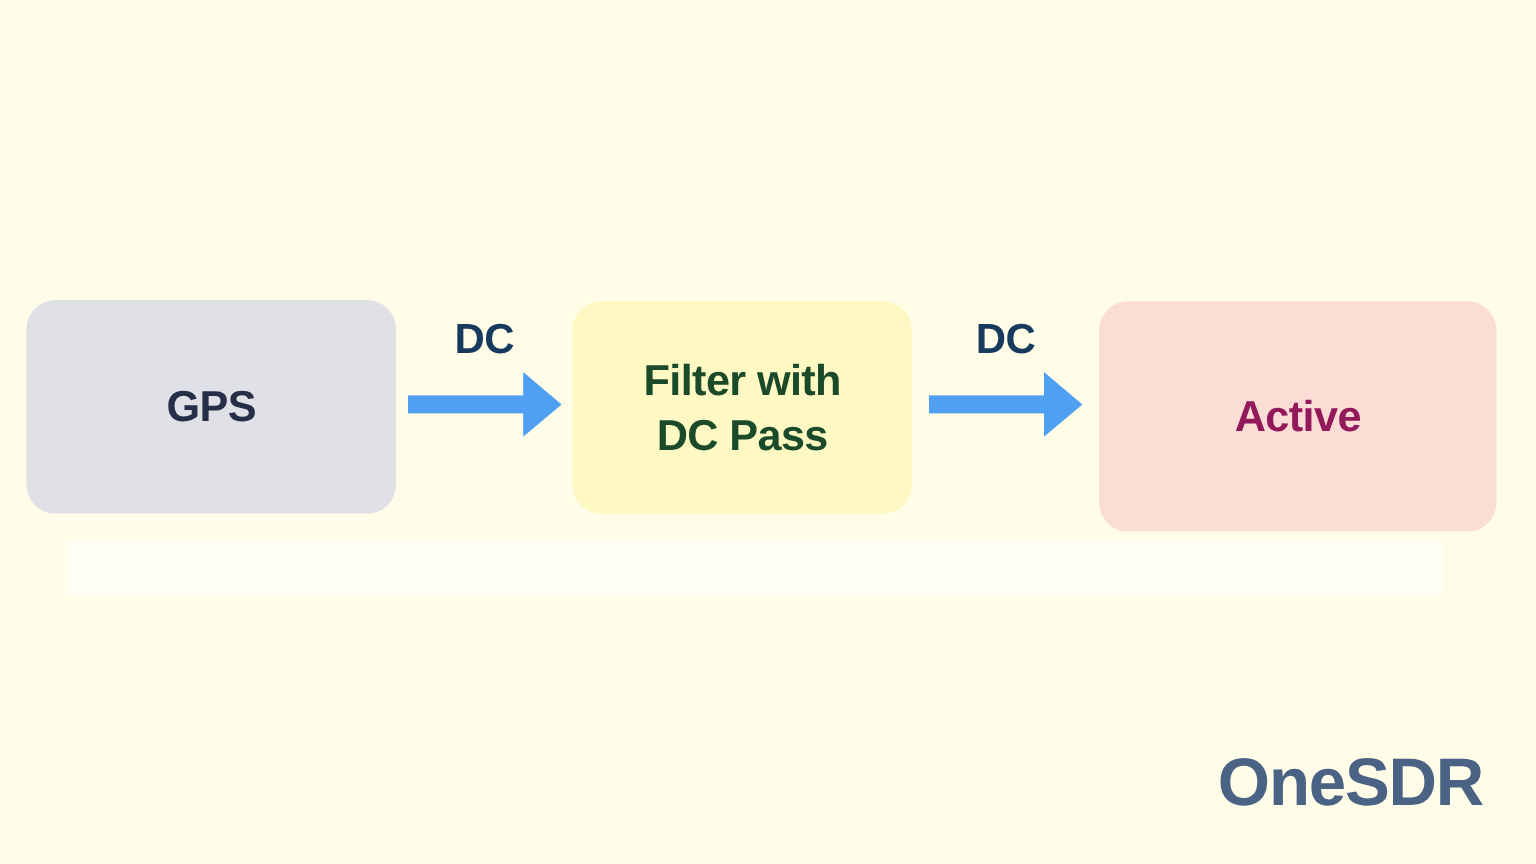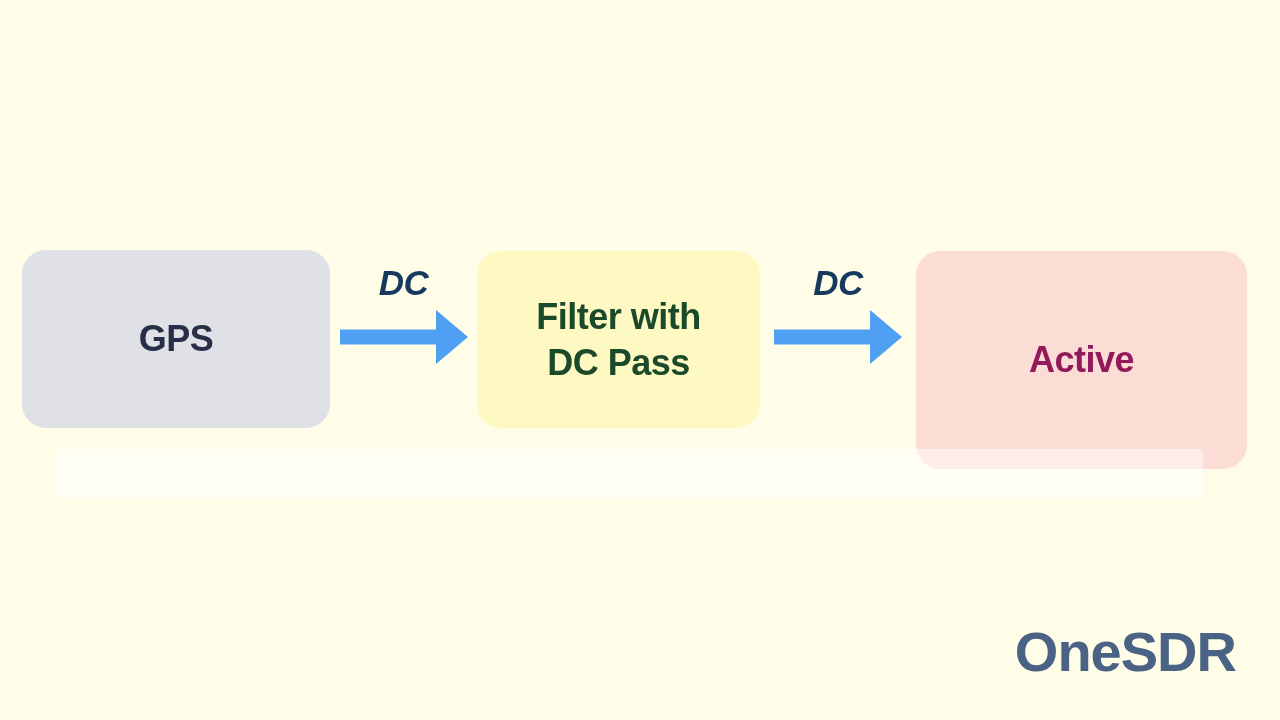--- a/index.html
+++ b/index.html
@@ -23,30 +23,29 @@
     text-align: center;
   }
   .node-label {
     font-size: 36px;
     font-weight: 700;
     line-height: 46px;
     letter-spacing: -0.5px;
   }
   .node-gps     { left: 22px;  top: 250px; width: 308px; height: 178px; }
   .node-filter  { left: 477px; top: 251px; width: 283px; height: 177px; }
-  .node-antenna { left: 916px; top: 251px; width: 331px; height: 218px; }
+  .node-antenna { left: 916px; top: 251px; width: 331px; height: 192px; }
 
   .connector {
     position: absolute;
     top: 262px;
     display: flex;
     flex-direction: column;
     align-items: center;
     gap: 5px;
-    font-style: italic;
   }
   .connector-1 { left: 330px; width: 147px; }
   .connector-2 { left: 760px; width: 156px; }
   .dc-label {
     font-size: 35px;
     font-weight: 700;
     line-height: 42px;
     letter-spacing: -0.5px;
   }
   .arrow-svg { display: block; }

